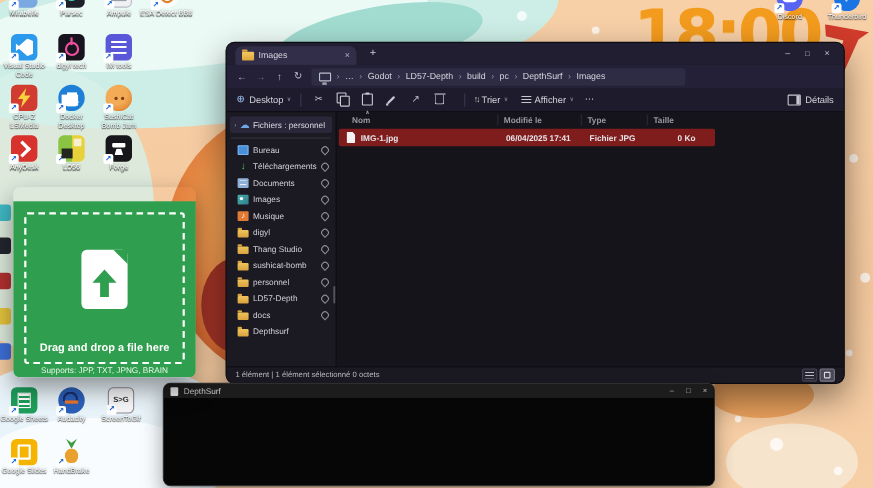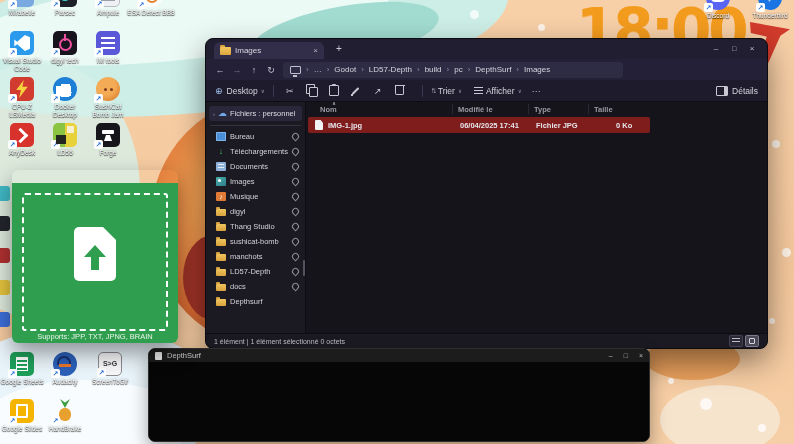--- a/index.html
+++ b/index.html
@@ -487,21 +487,21 @@
             <span>Thang Studio</span>
             <span class="pin"></span>
           </div>
         <div class="srow">
             <span class="sic s-folder"></span>
             <span>sushicat-bomb</span>
             <span class="pin"></span>
           </div>
         <div class="srow">
             <span class="sic s-folder"></span>
-            <span>manchots</span>
+            <span>personnel</span>
             <span class="pin"></span>
           </div>
         <div class="srow">
             <span class="sic s-folder"></span>
             <span>LD57-Depth</span>
             <span class="pin"></span>
           </div>
         <div class="srow">
             <span class="sic s-folder"></span>
             <span>docs</span>
@@ -544,20 +544,21 @@
     </div>
   </div>
 
   <div class="dlg">
     <div class="dlg-body">
       <div class="dropzone">
         <div class="dfile">
           <div class="darrow-head"></div>
           <div class="darrow-stem"></div>
         </div>
+        <div class="dtext1">Drag and drop a file here</div>
         <div class="dtext2">Supports: JPP, TXT, JPNG, BRAIN</div>
       </div>
     </div>
   </div>
 
   <div class="con">
     <div class="con-title">
       <span class="con-appico"></span>
       <span>DepthSurf</span>
       <span class="con-ctl">

